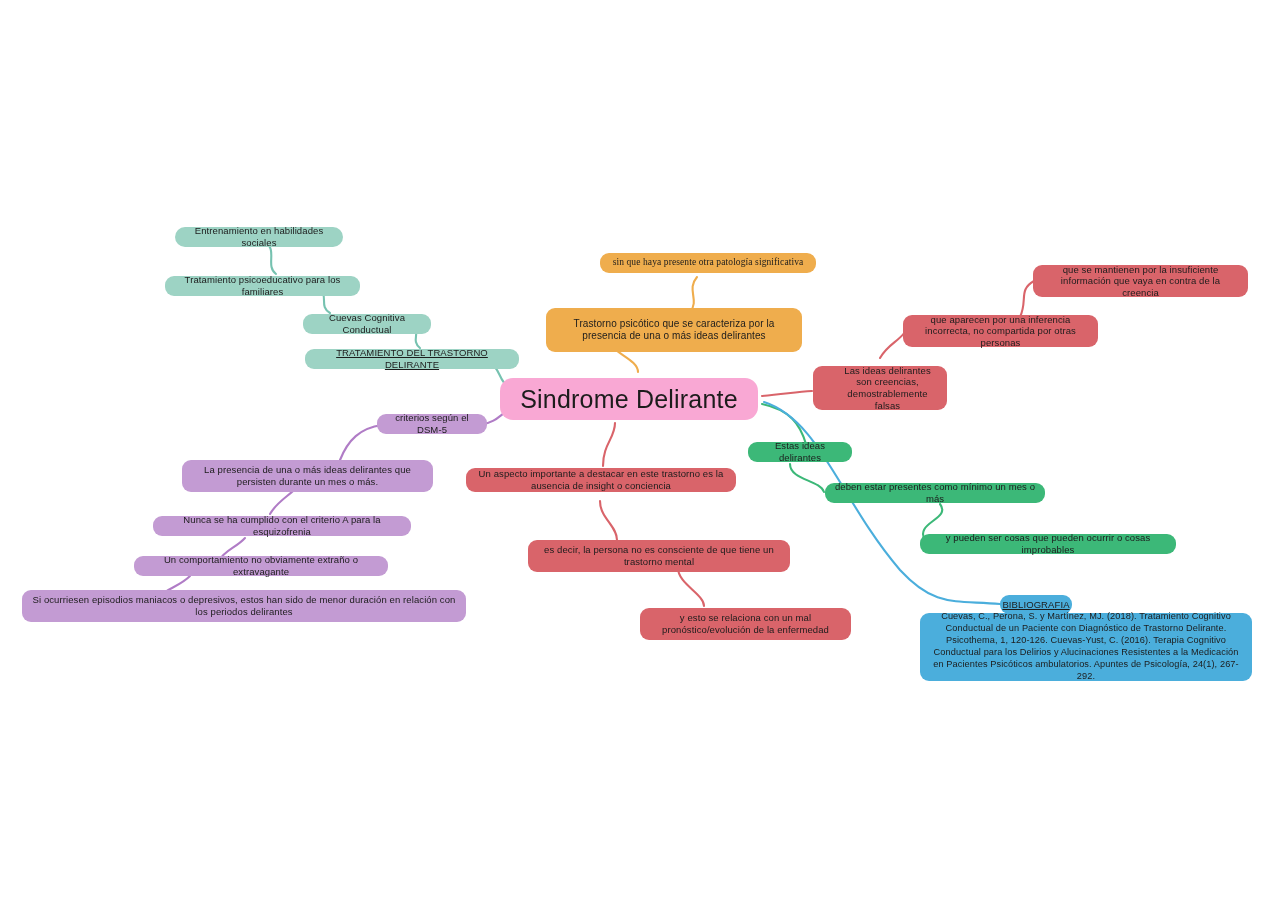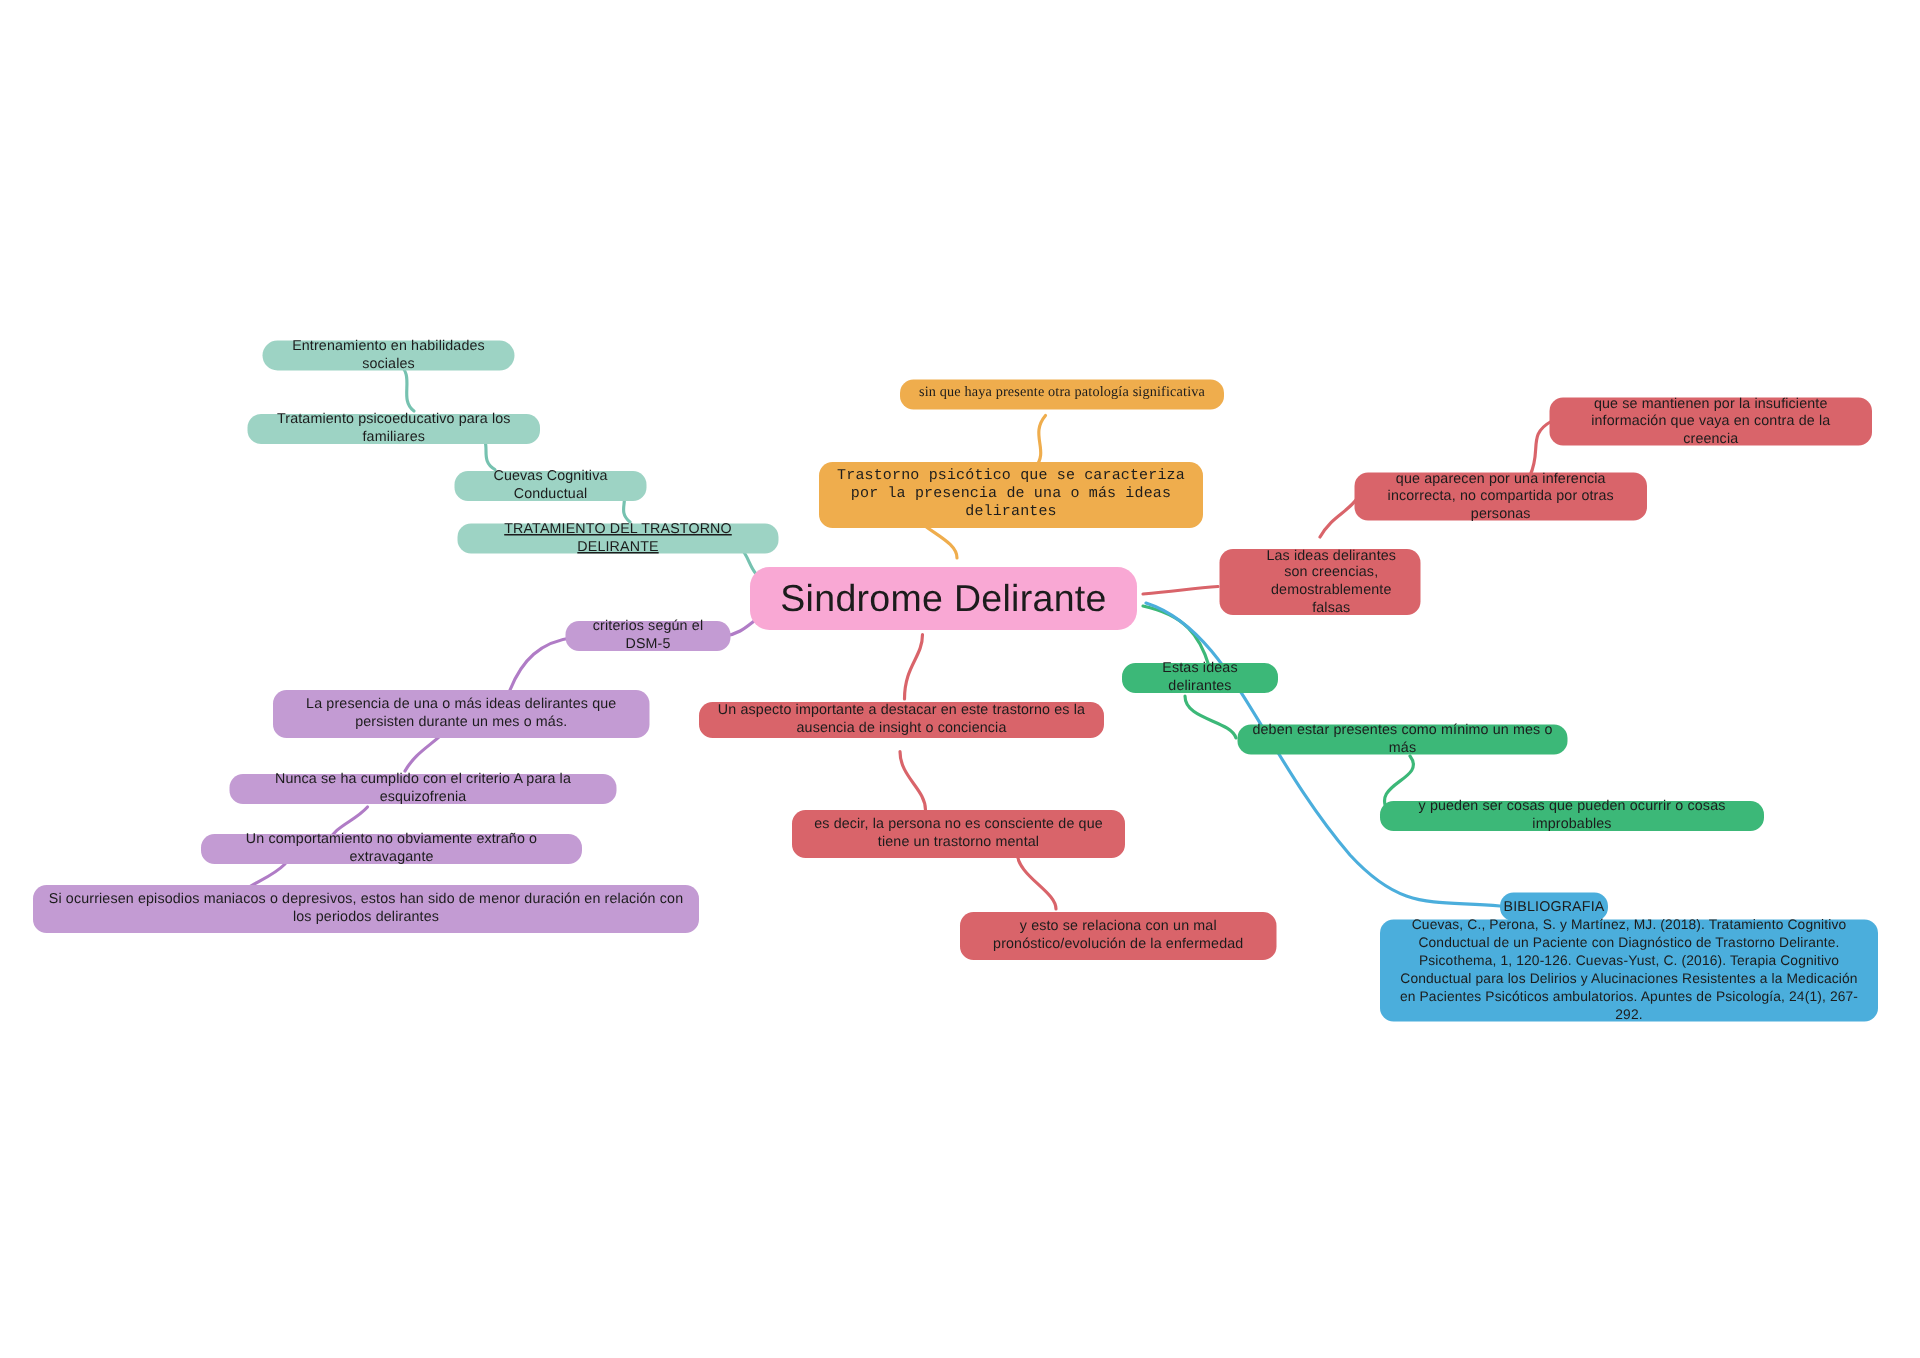--- a/index.html
+++ b/index.html
@@ -41,23 +41,23 @@
     padding: 4px 9px;
     letter-spacing: 0.1px;
   }
   .node.central {
     border-radius: 13px;
     font-size: 25px;
     letter-spacing: 0.2px;
     padding: 6px 14px;
   }
   .n-sm { font-size: 9.5px; }
-  .n-md { font-size: 10px; font-family: Liberation Mono, monospace; }
+  .n-md { font-size: 10px; }
   .n-bib { font-size: 9.2px; line-height: 1.3; padding: 7px 10px; }
-  .n-bibtitle { font-size: 9.5px; }
+  .n-bibtitle { font-size: 9.5px; text-decoration: underline; }
 </style>
 </head>
 <body>
 
 <div id="canvas">
 
   <svg id="edges" viewBox="0 0 1280 905" xmlns="http://www.w3.org/2000/svg">
     <g fill="none" stroke-width="2.1" stroke-linecap="round">
 
       <path d="M 638 372 C 638 358 607 352 607 336" stroke="#EFAD4D"></path>
@@ -147,21 +147,21 @@
   </div>
 
   <div class="node n-sm" style="left:1033px; top:265px; width:215px; height:32px; background:#D9646A;">
     <span>que se mantienen por la insuficiente información que vaya en contra de la creencia</span>
   </div>
 
   <div class="node n-sm" style="left:466px; top:468px; width:270px; height:24px; background:#D9646A;">
     <span>Un aspecto importante a destacar en este trastorno es la ausencia de insight o conciencia</span>
   </div>
 
-  <div class="node n-sm" style="left:528px; top:540px; width:222px; height:32px; background:#D9646A;">
+  <div class="node n-sm" style="left:528px; top:540px; width:262px; height:32px; background:#D9646A;">
     <span>es decir, la persona no es consciente de que tiene un trastorno mental</span>
   </div>
 
   <div class="node n-sm" style="left:640px; top:608px; width:211px; height:32px; background:#D9646A;">
     <span>y esto se relaciona con un mal pronóstico/evolución de la enfermedad</span>
   </div>
 
   <div class="node n-sm" style="left:748px; top:442px; width:104px; height:20px; background:#3CB878;">
     <span>Estas ideas delirantes</span>
   </div>

